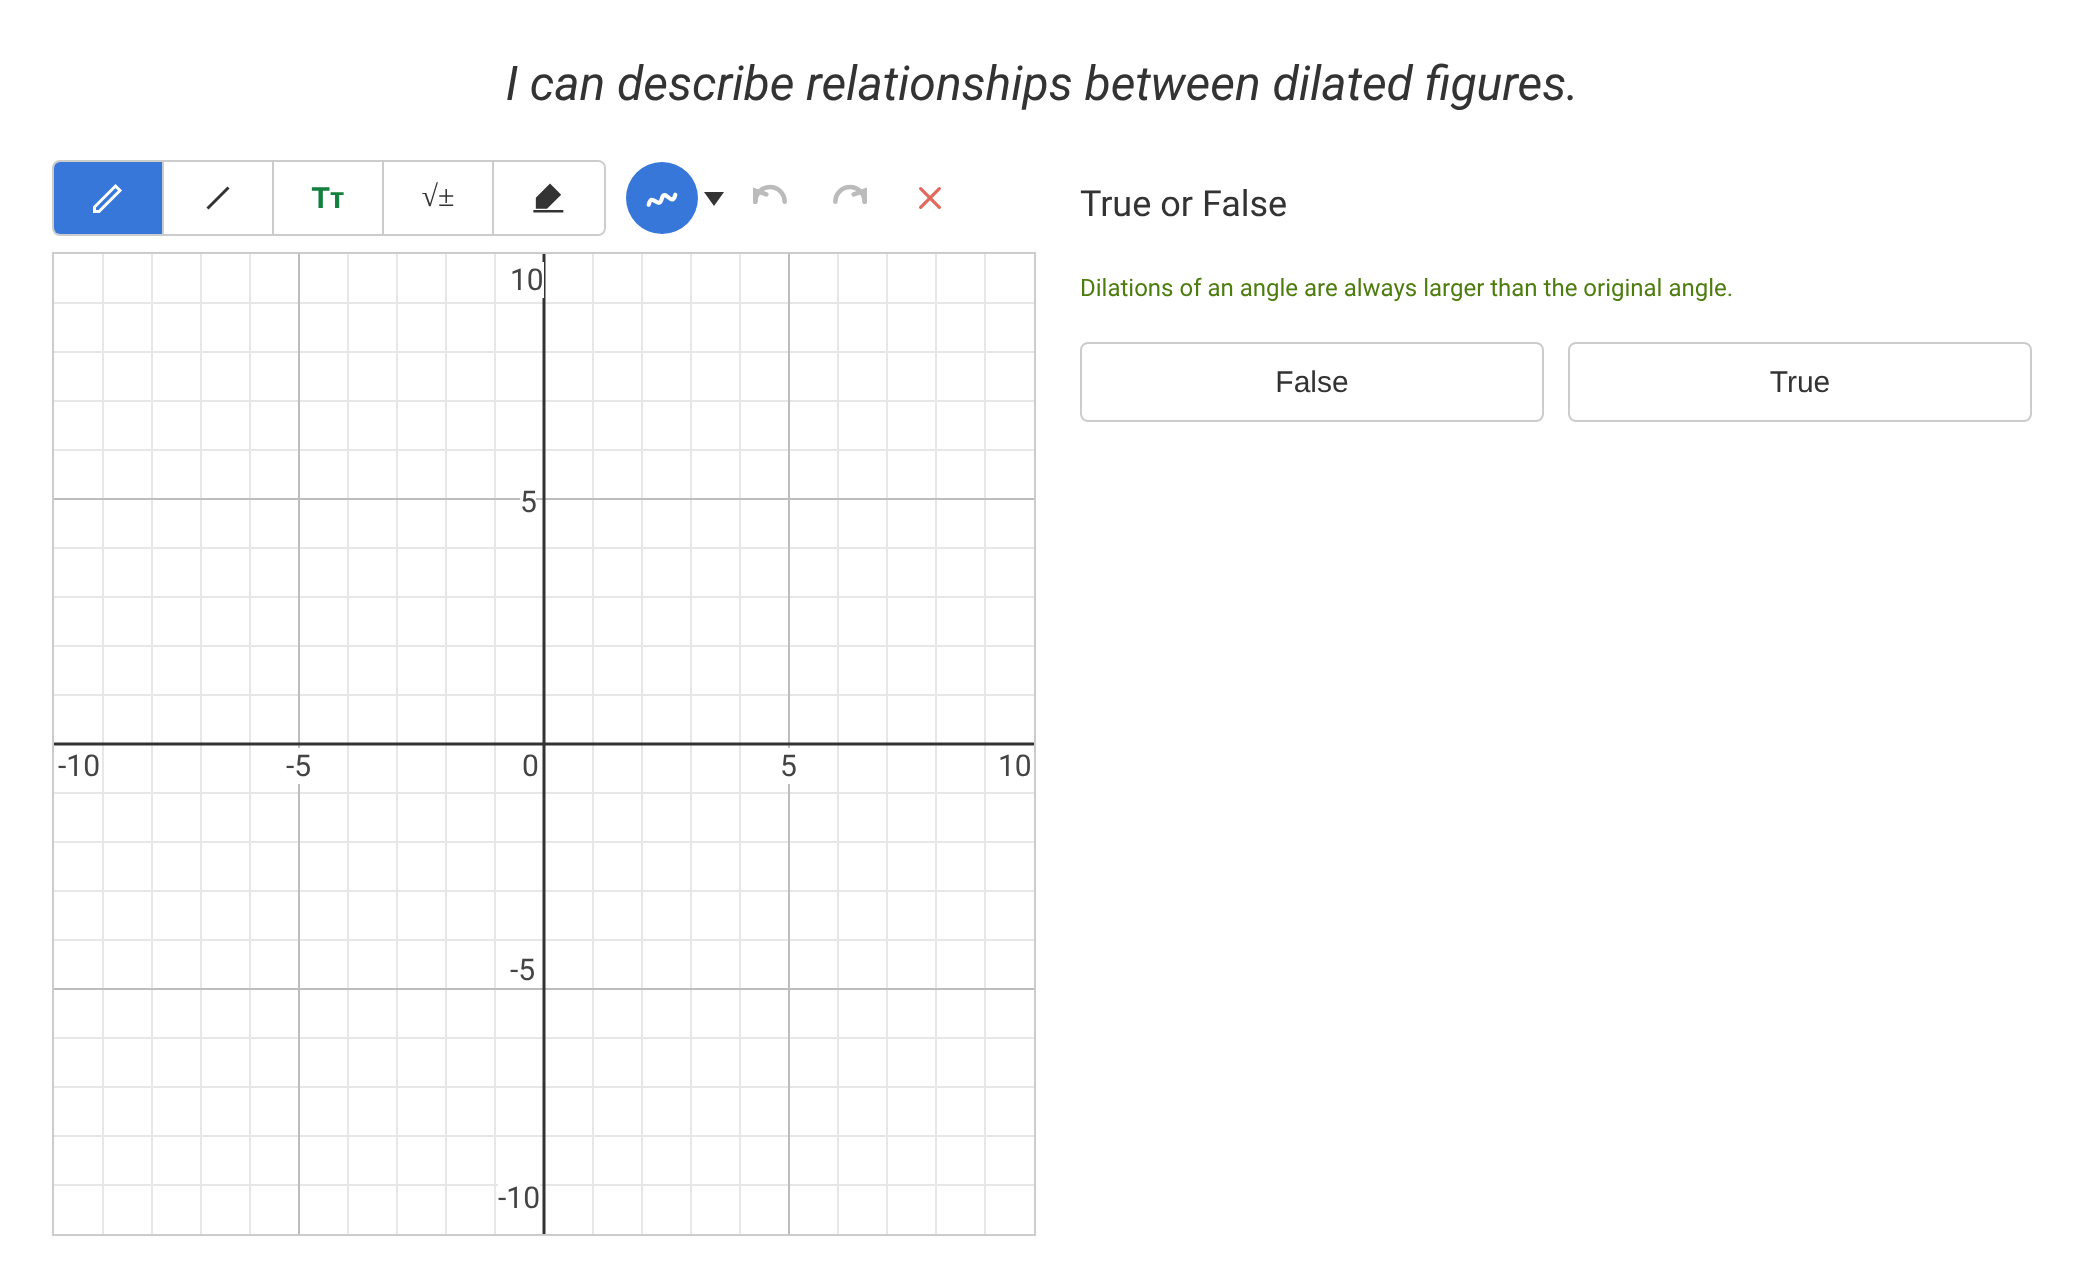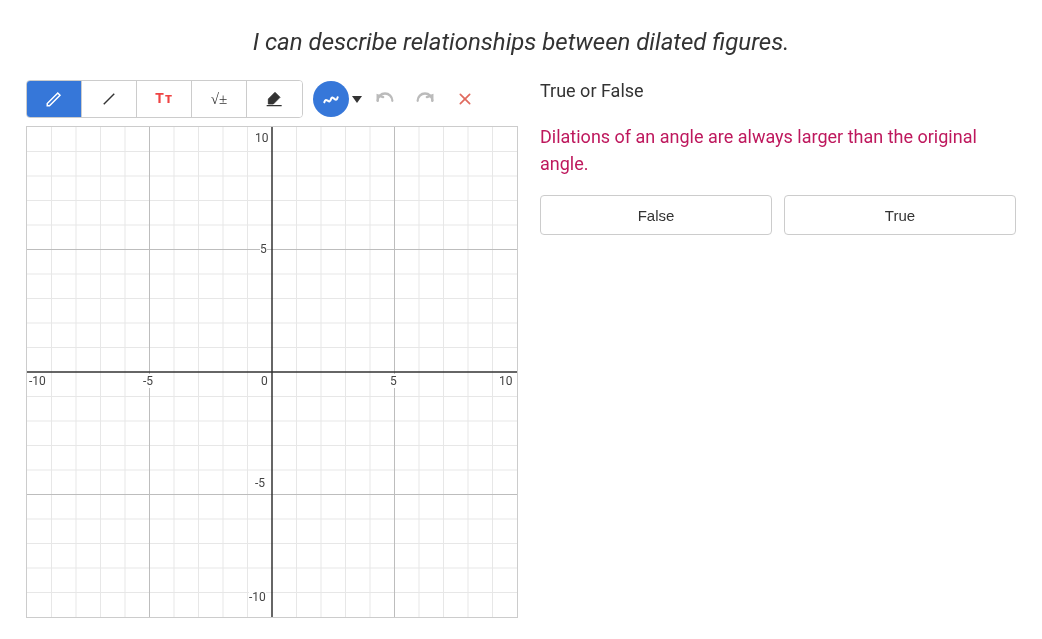--- a/index.html
+++ b/index.html
@@ -16,21 +16,21 @@
     color: #333;
     margin-bottom: 24px;
     font-style: italic;
   }
   .layout {
     display: flex;
     gap: 22px;
     align-items: flex-start;
   }
   .left { flex: 0 0 492px; }
-  .right { flex: 1; }
+  .right { flex: 1; margin-top: 12px; }
 
   
   .toolbar {
     display: flex;
     align-items: center;
     gap: 0;
     margin-bottom: 8px;
   }
   .tool-group {
     display: flex;
@@ -47,21 +47,21 @@
     background: #fff;
     border: none;
     border-right: 1px solid #ccc;
     cursor: pointer;
   }
   .tool-btn:last-child { border-right: none; }
   .tool-btn.active { background: #3677d9; }
   .tool-btn svg { stroke: #333; }
   .tool-btn.active svg { stroke: #fff; }
 
-  .tool-tt { font-family: Liberation Mono, monospace; font-size: 15px; font-weight: 600; color:#ef4444; }
+  .tool-tt { font-family: Liberation Sans, sans-serif; font-size: 15px; font-weight: 600; color:#15803d; }
   .tool-sqrt { font-family: serif; font-size: 15px; color:#333; }
 
   .round-btn {
     width: 36px; height: 36px;
     border-radius: 50%;
     background:#3677d9;
     display:flex; align-items:center; justify-content:center;
     margin-left:10px;
     cursor:pointer;
   }
@@ -91,34 +91,34 @@
 
   
   .graph-wrap {
     width: 492px; height: 492px;
     border: 1px solid #ccc;
     position: relative;
   }
   .graph-wrap svg { position:absolute; inset:0; }
   .axis-label {
     position:absolute;
-    font-size:12px;
+    font-size:15px;
     color:#444;
     background:#fff;
   }
 
   
   .question-type {
     font-size: 18px;
     color: #333;
     margin-bottom: 22px;
   }
   .question-text {
-    font-size: 18px;
-    color: #be185d;
+    font-size: 12px;
+    color: #4d7c0f;
     line-height: 1.5;
     margin-bottom: 18px;
   }
   .answers {
     display:flex;
     gap: 12px;
   }
   .answer-btn {
     flex:1;
     height: 40px;

